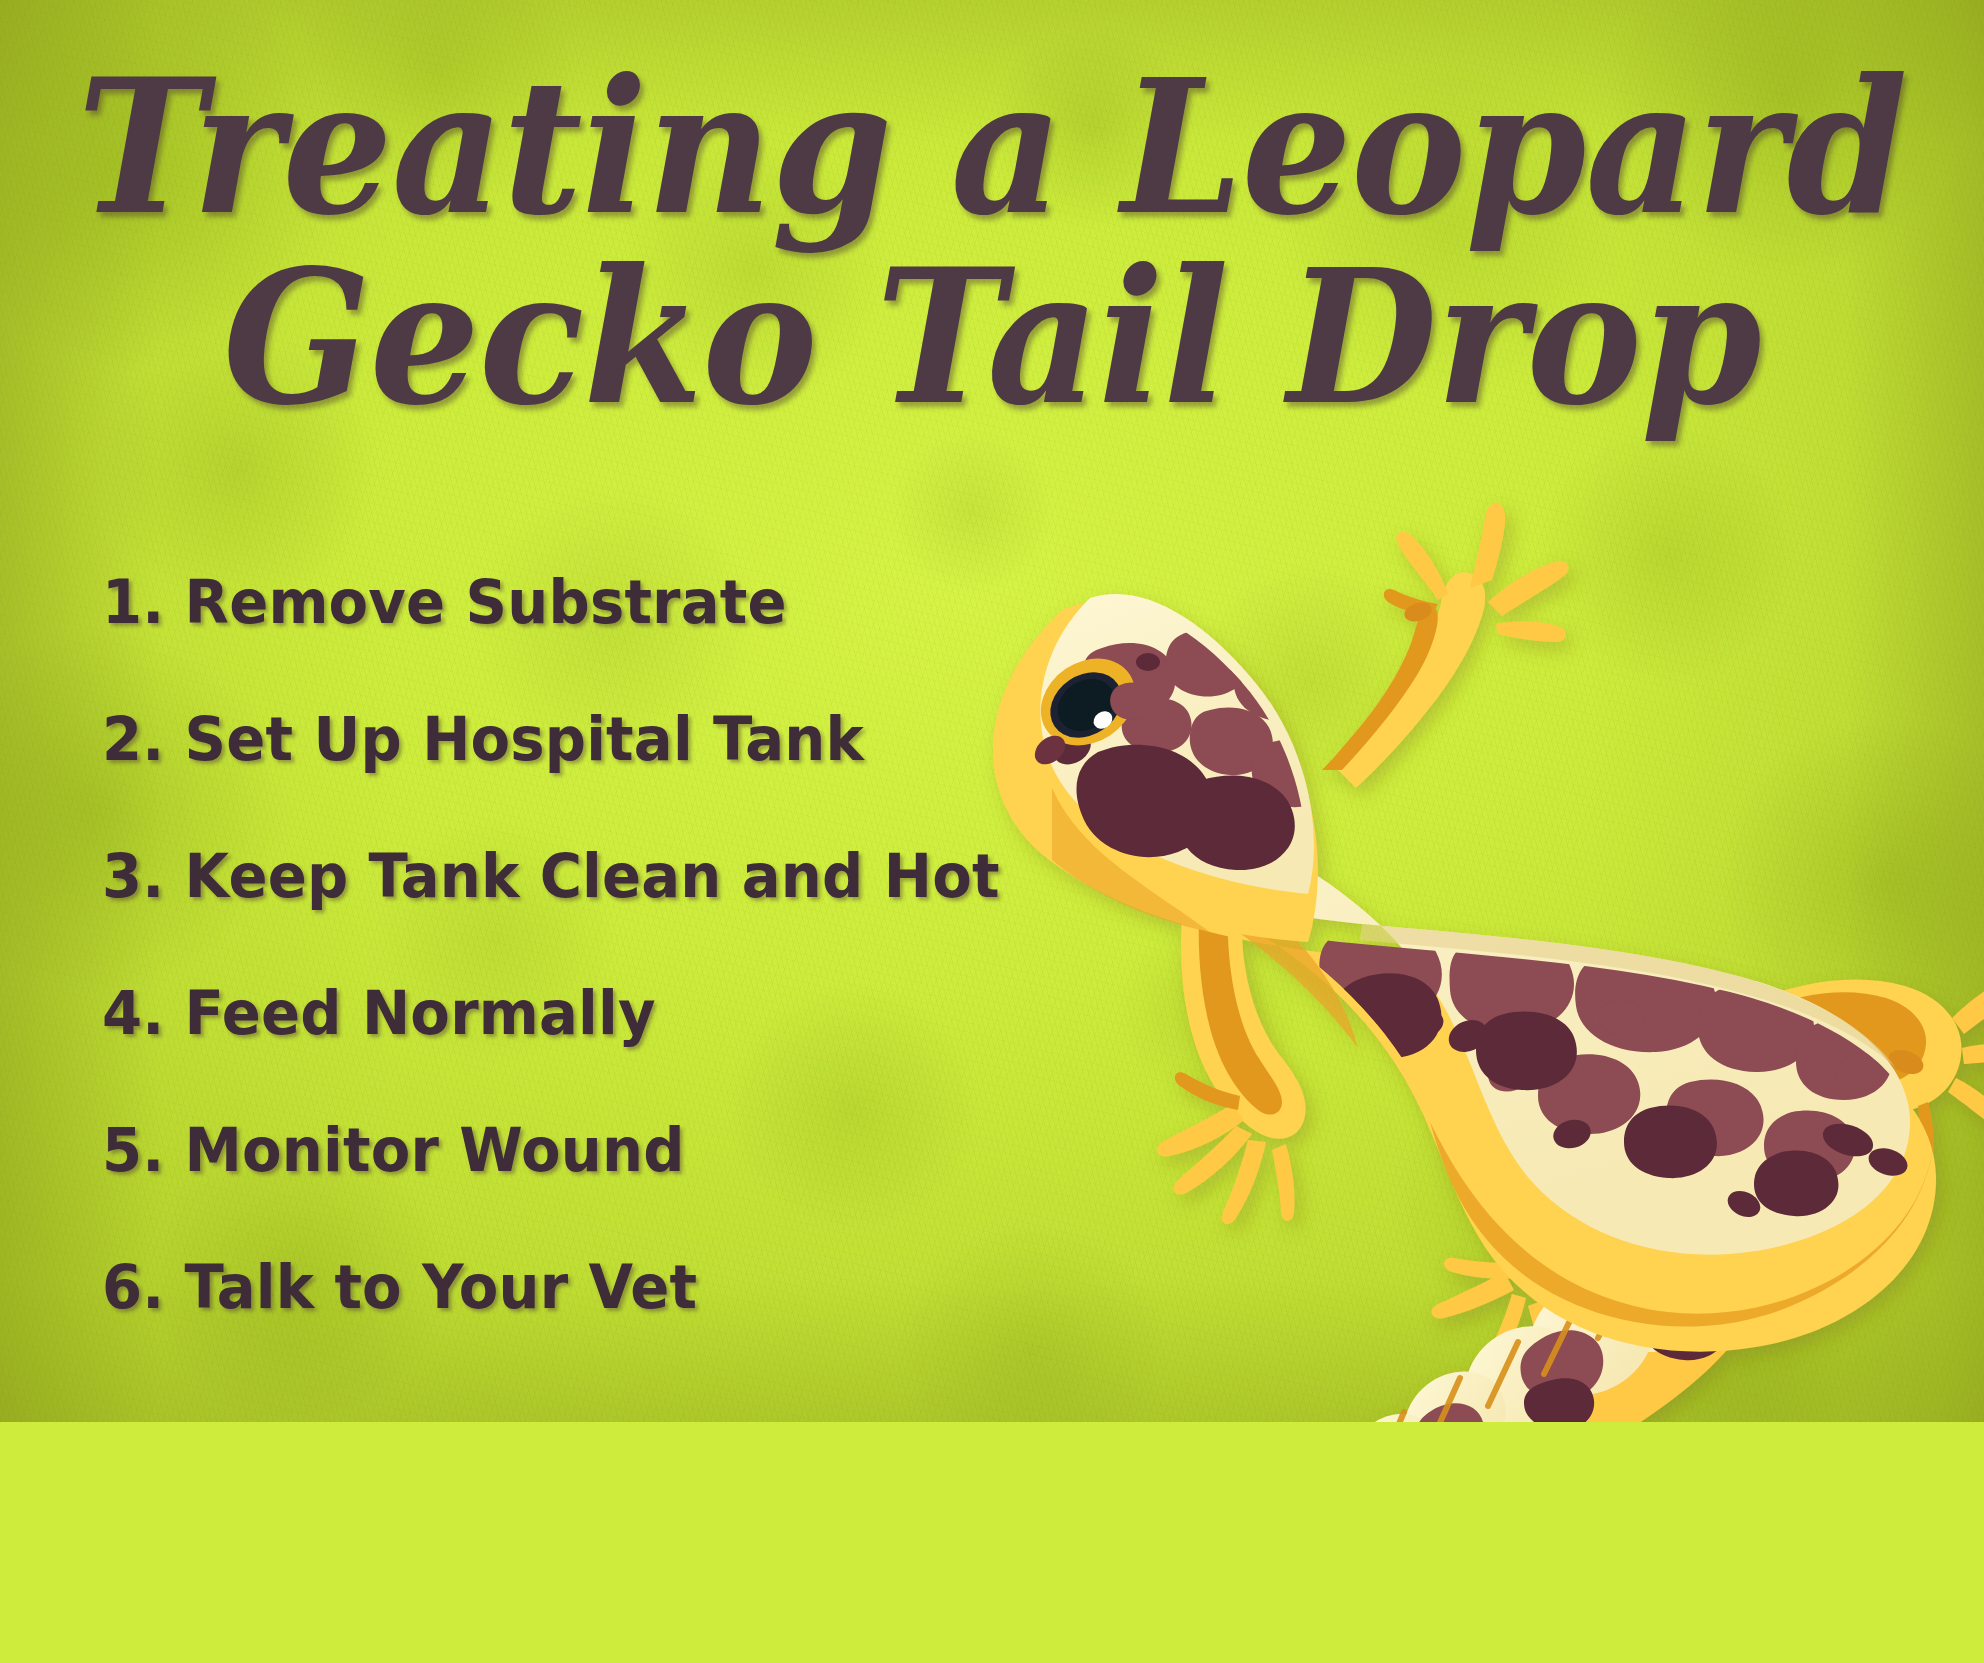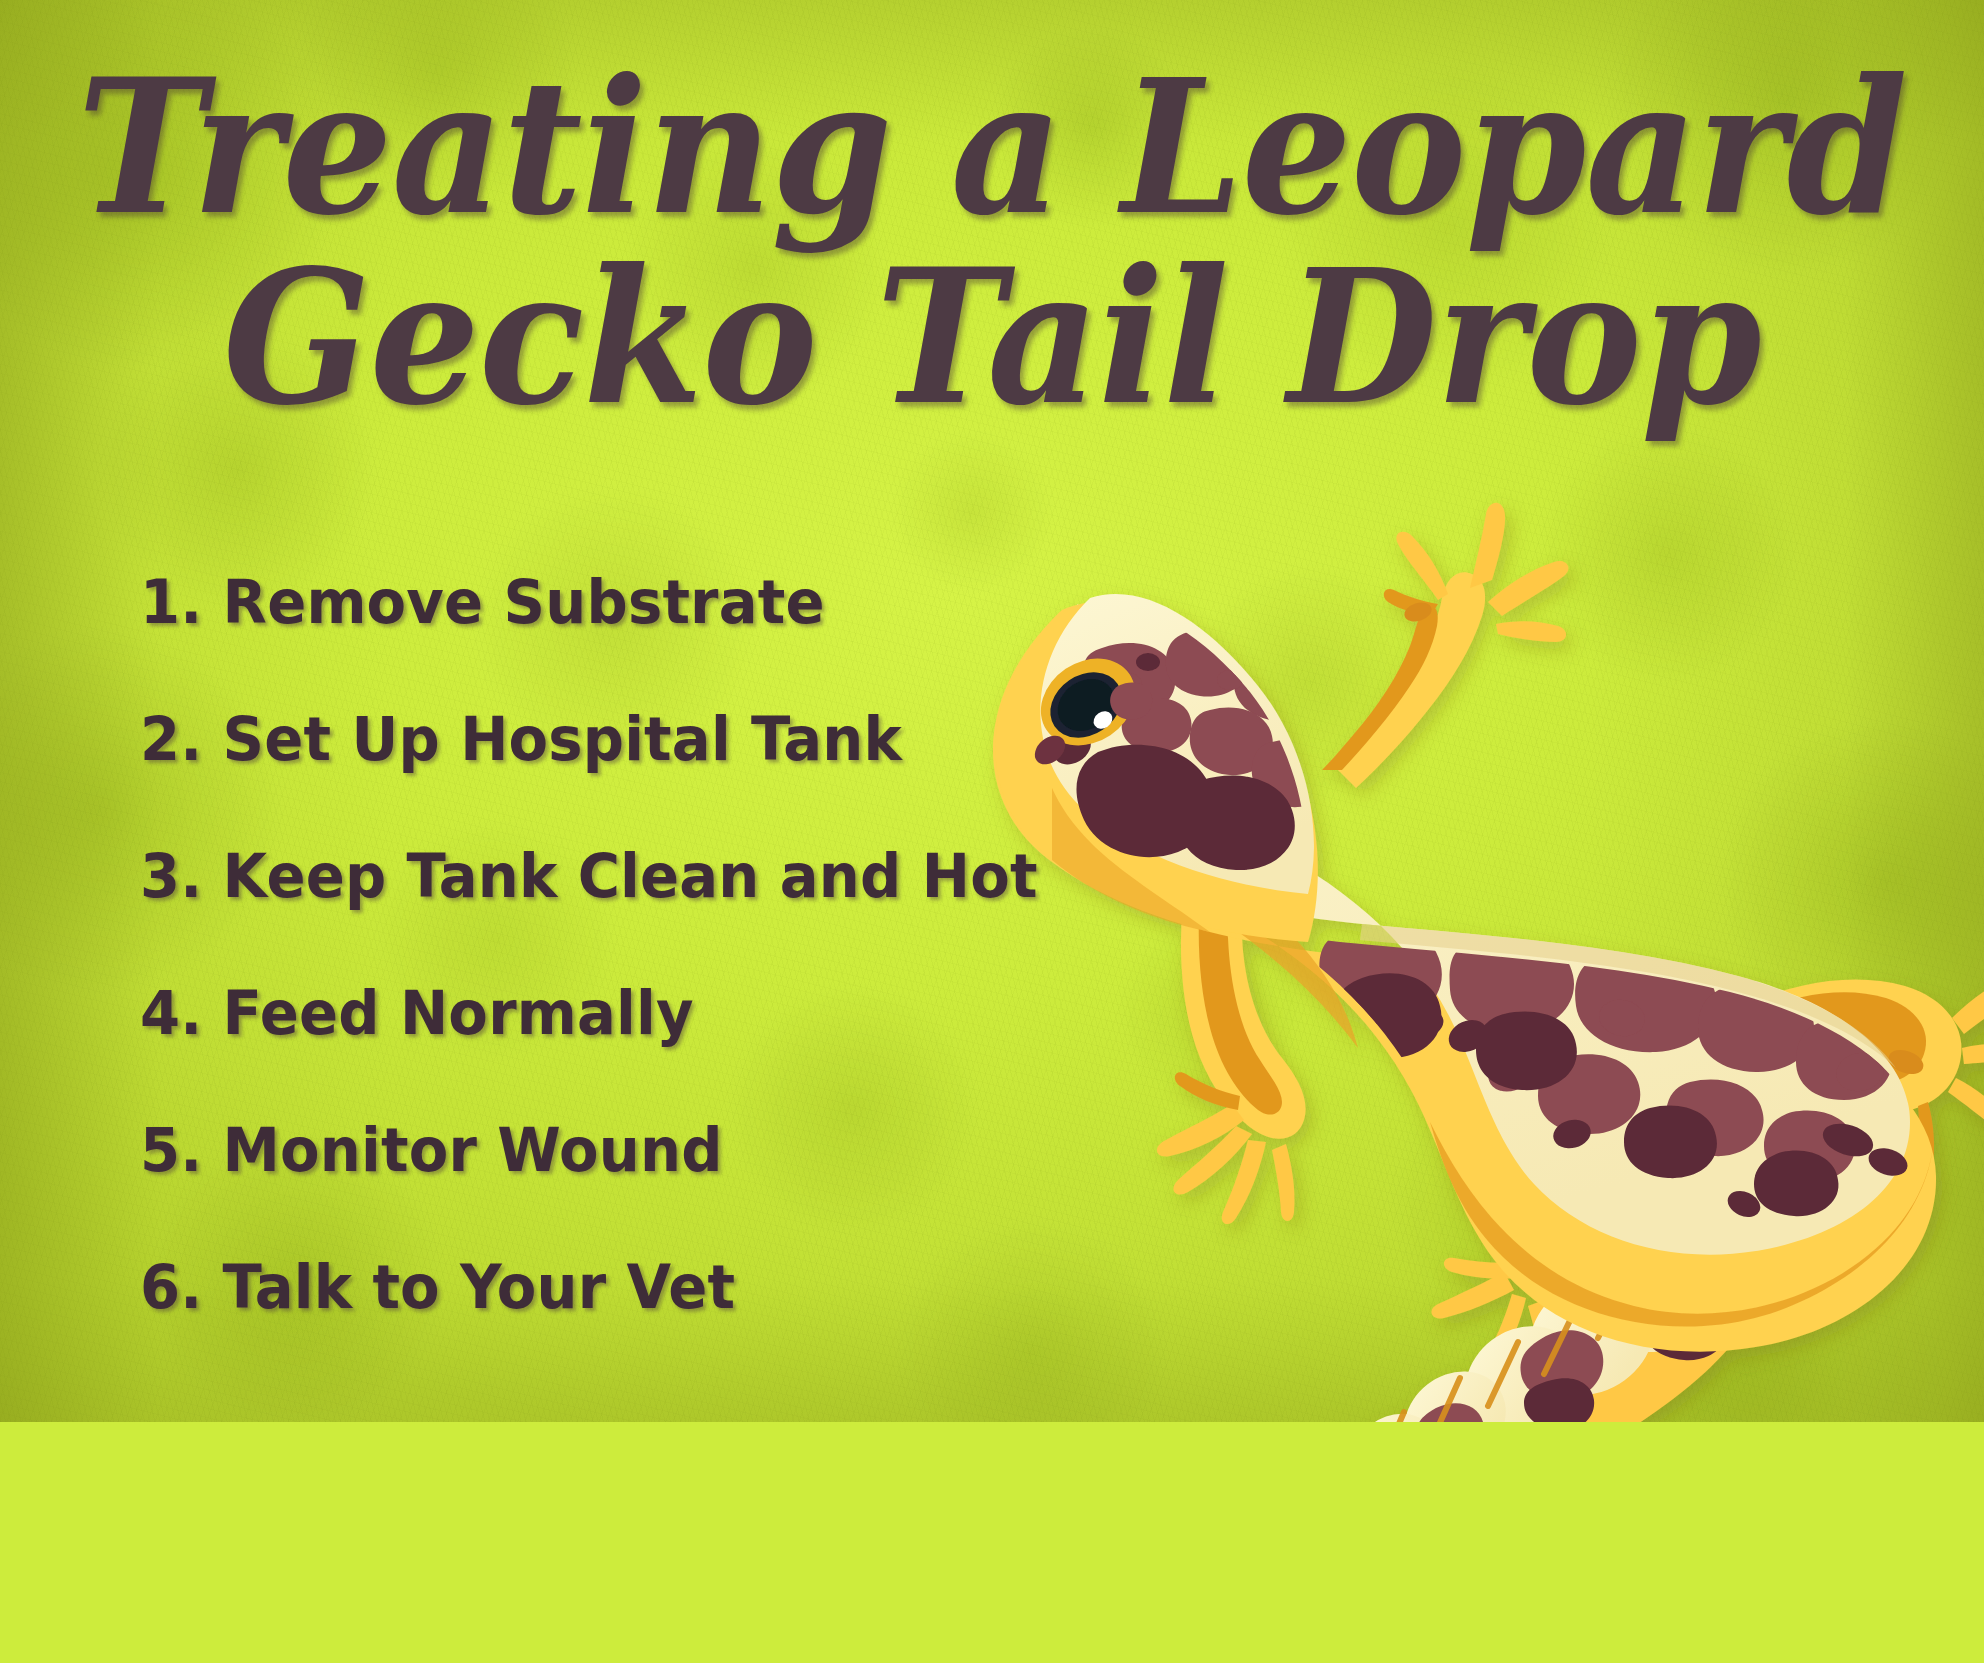--- a/index.html
+++ b/index.html
@@ -67,21 +67,21 @@
     letter-spacing:-1px;
     color:#4d3a44;
     text-shadow:4px 5px 5px rgba(60,40,50,.38);
     transform:scaleX(.93);
     transform-origin:center top;
     white-space:pre-line;
   }
 
   
   #steps{
-    position:absolute;left:102px;top:572px;width:900px;margin-left:38px;
+    position:absolute;left:102px;top:572px;width:900px;
   }
   .step{
     font-family:"DejaVu Sans", "Liberation Sans", sans-serif;
     font-weight:bold;
     font-size:60px;
     line-height:1;
     color:#3e2c38;
     margin-bottom:77px;
     letter-spacing:.2px;
     transform:scaleX(.96);

